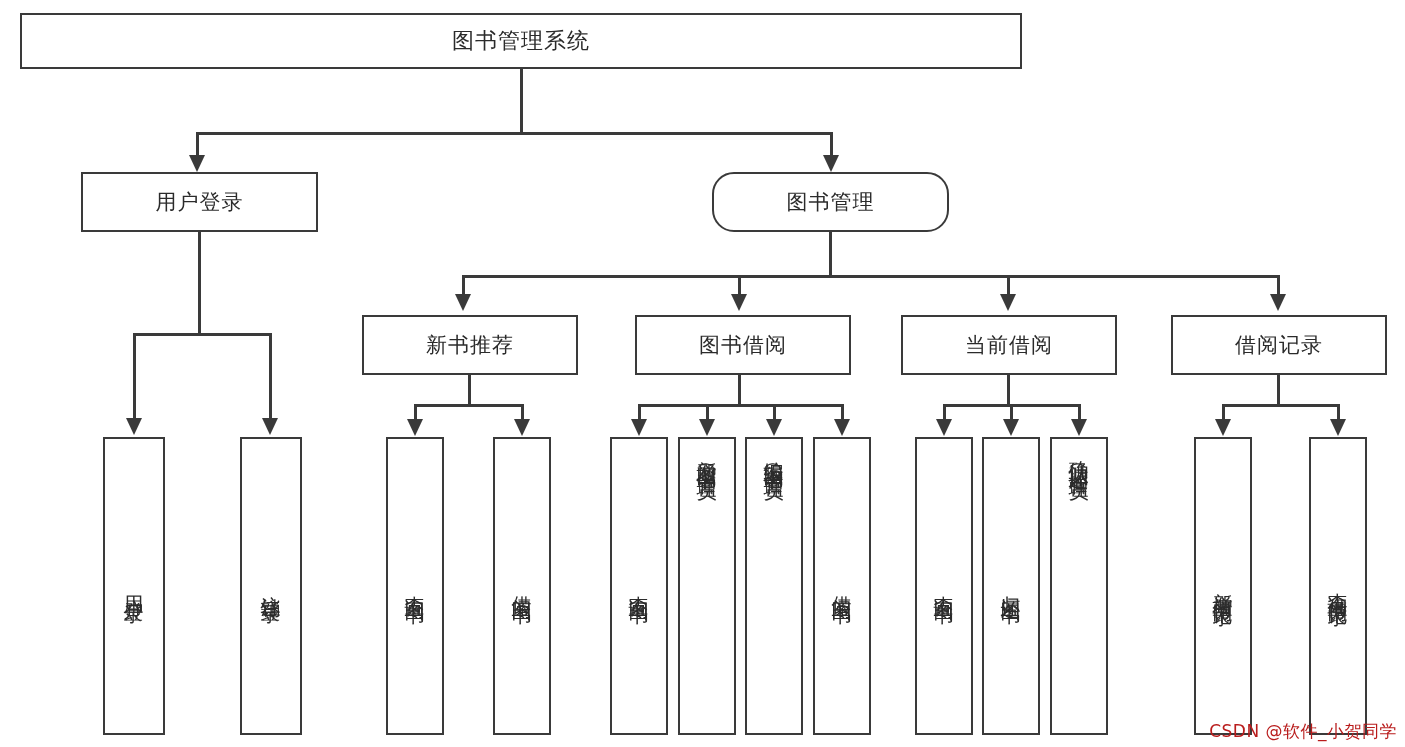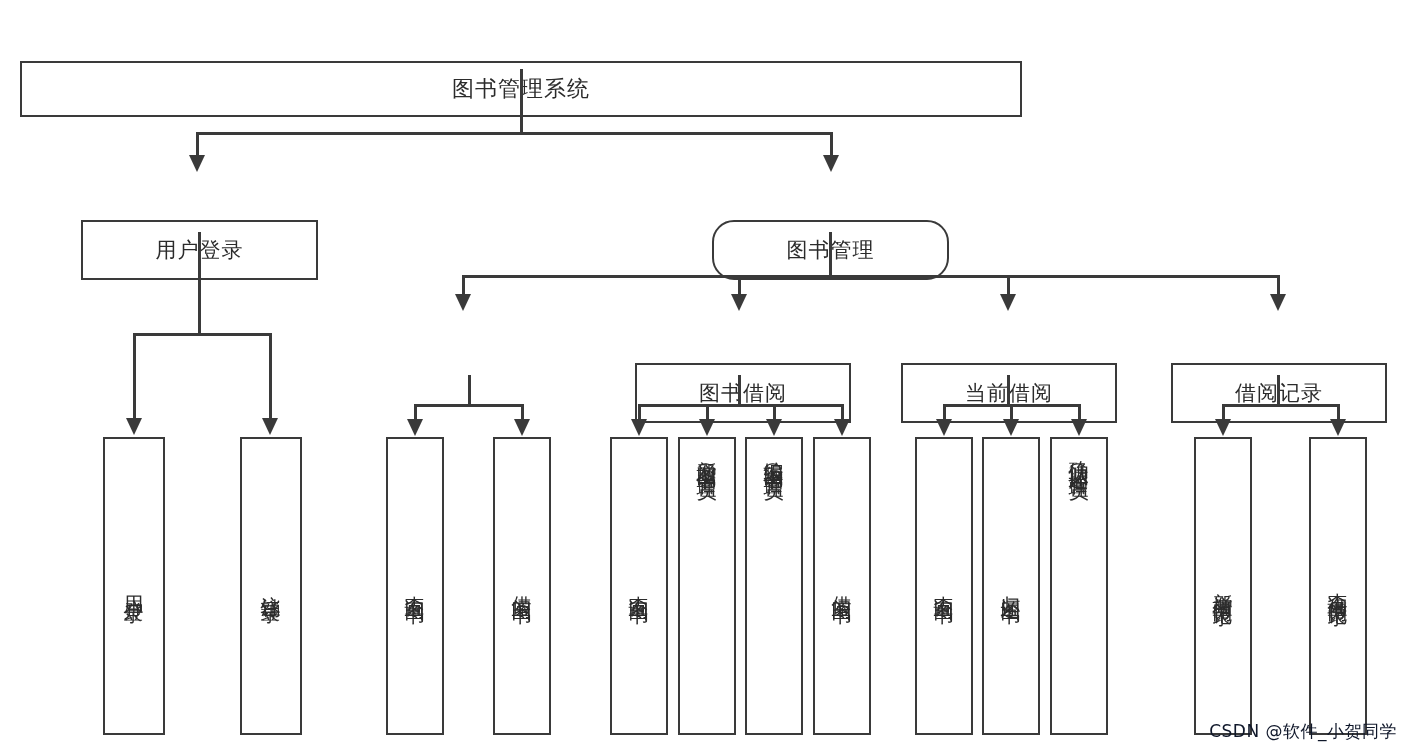--- a/index.html
+++ b/index.html
@@ -24,21 +24,20 @@
     background: #ffffff;
     border: 2.5px solid #3a3a3a;
     display: flex;
     align-items: center;
     justify-content: center;
     color: #2b2b2b;
   }
   .box.horiz {
     font-size: 21px;
     letter-spacing: 1px;
-    margin-top: 48px;
   }
   .box.vert {
     writing-mode: vertical-rl;
     text-orientation: upright;
     font-size: 20px;
     letter-spacing: 3px;
     padding: 6px 0;
     line-height: 1;
   }
   .box.vert.topalign {
@@ -60,21 +59,21 @@
     height: 0;
     border-left: 8px solid transparent;
     border-right: 8px solid transparent;
     border-top: 17px solid #3a3a3a;
   }
   #watermark {
     position: absolute;
     right: 8px;
     bottom: 4px;
     font-size: 17px;
-    color: #0f172a;
+    color: #b91c1c;
     white-space: nowrap;
     letter-spacing: 0.5px;
   }
 </style>
 </head>
 <body>
 
 <div id="canvas">
 
   <div class="box horiz root" style="left:20px; top:13px; width:1002px; height:56px;">
@@ -116,20 +115,23 @@
 
   <div class="conn vline" style="left:462px; top:275px; height:22px;"></div>
   <div class="arrow" style="left:455px; top:294px;"></div>
   <div class="conn vline" style="left:738px; top:275px; height:22px;"></div>
   <div class="arrow" style="left:731px; top:294px;"></div>
   <div class="conn vline" style="left:1007px; top:275px; height:22px;"></div>
   <div class="arrow" style="left:1000px; top:294px;"></div>
   <div class="conn vline" style="left:1277px; top:275px; height:22px;"></div>
   <div class="arrow" style="left:1270px; top:294px;"></div>
 
+  <div class="box horiz" style="left:362px; top:315px; width:216px; height:60px;">
+    <span>新书推荐</span>
+  </div>
   <div class="box horiz" style="left:635px; top:315px; width:216px; height:60px;">
     <span>图书借阅</span>
   </div>
   <div class="box horiz" style="left:901px; top:315px; width:216px; height:60px;">
     <span>当前借阅</span>
   </div>
   <div class="box horiz" style="left:1171px; top:315px; width:216px; height:60px;">
     <span>借阅记录</span>
   </div>
 

